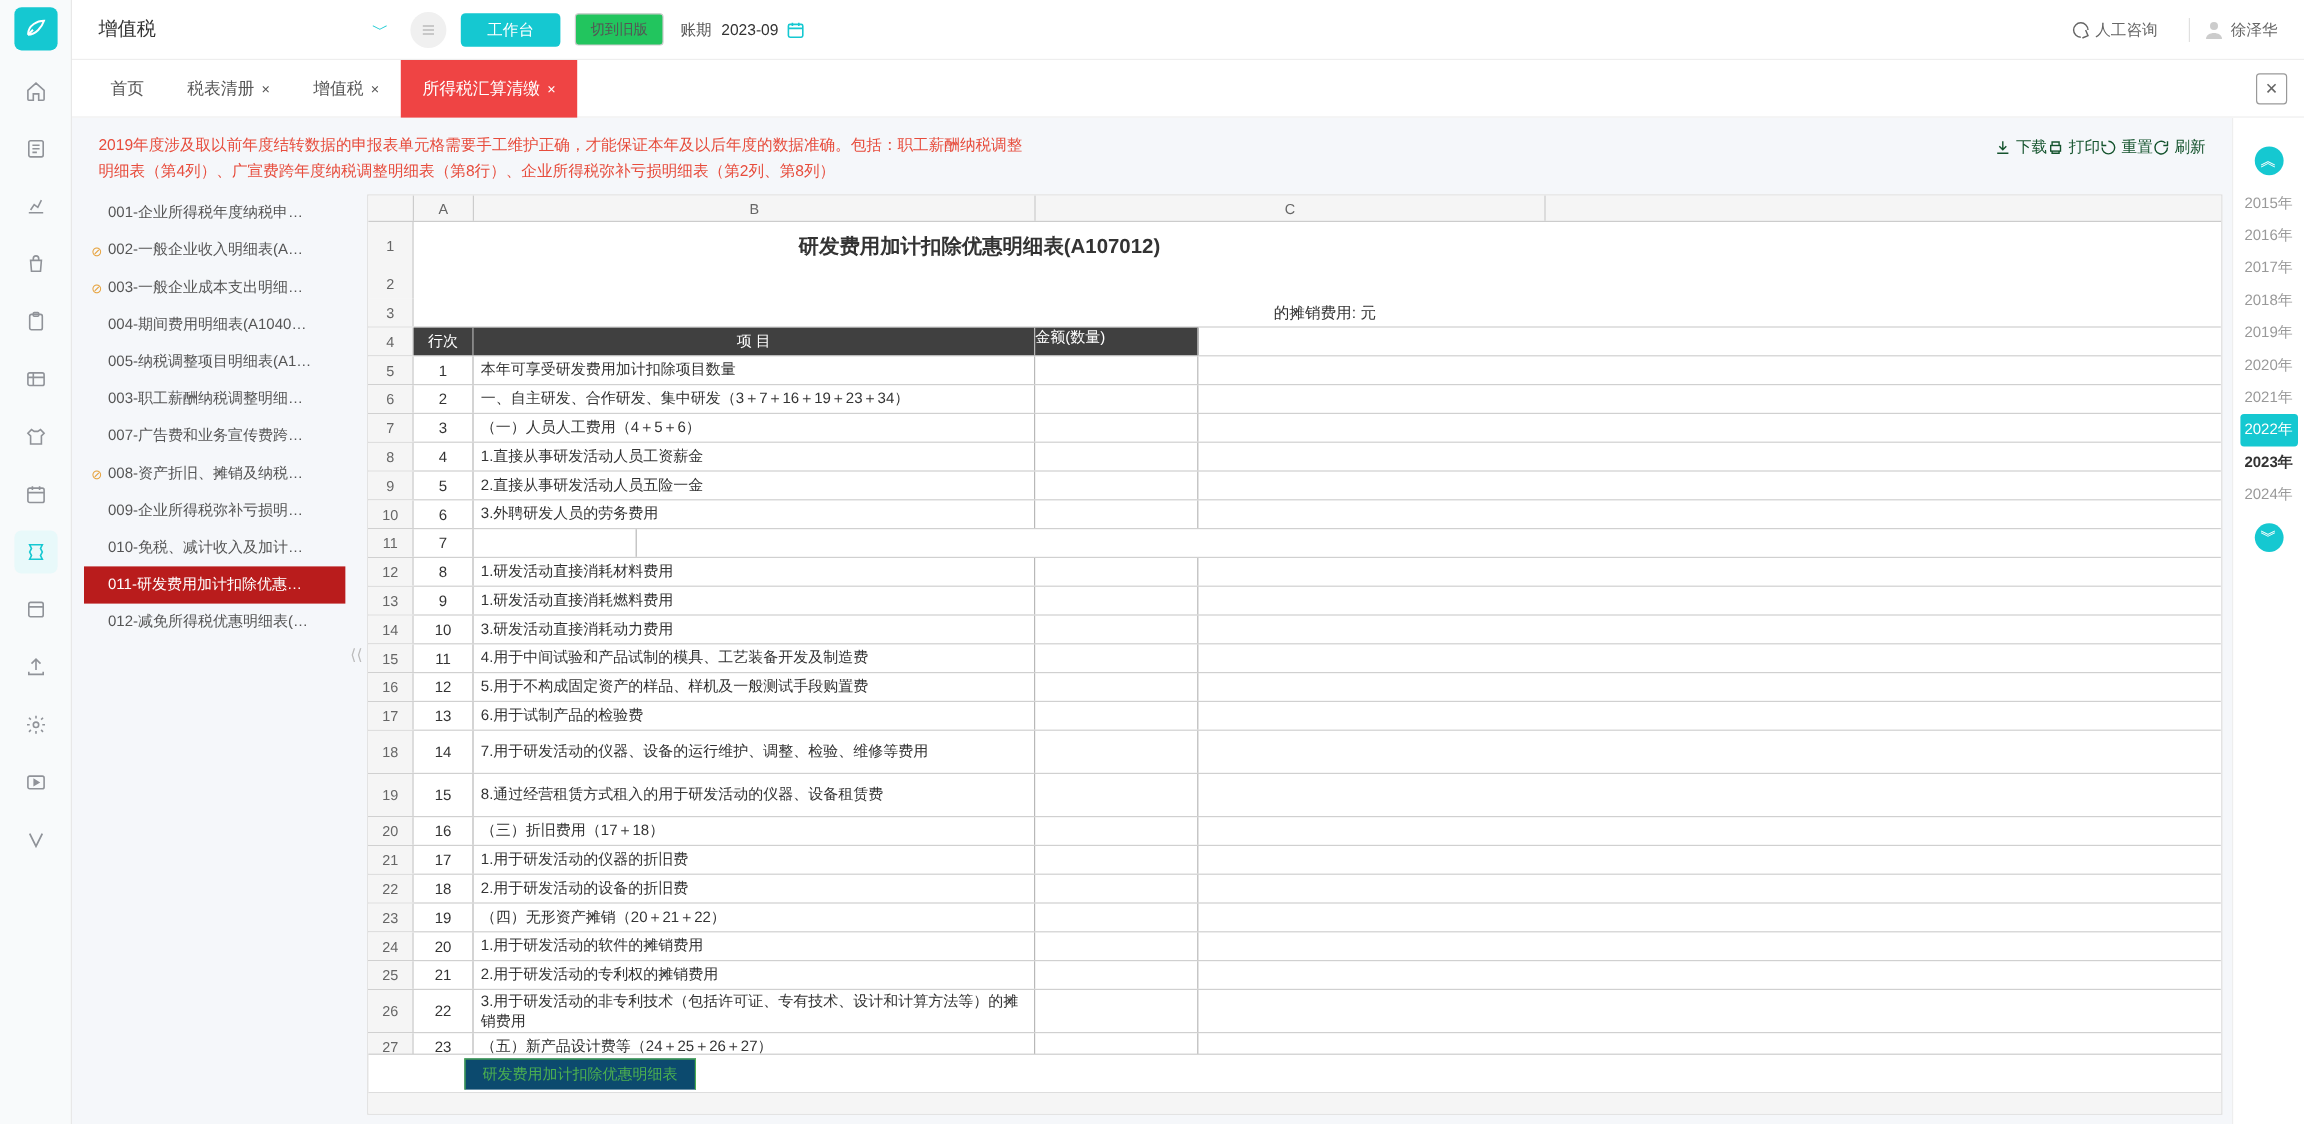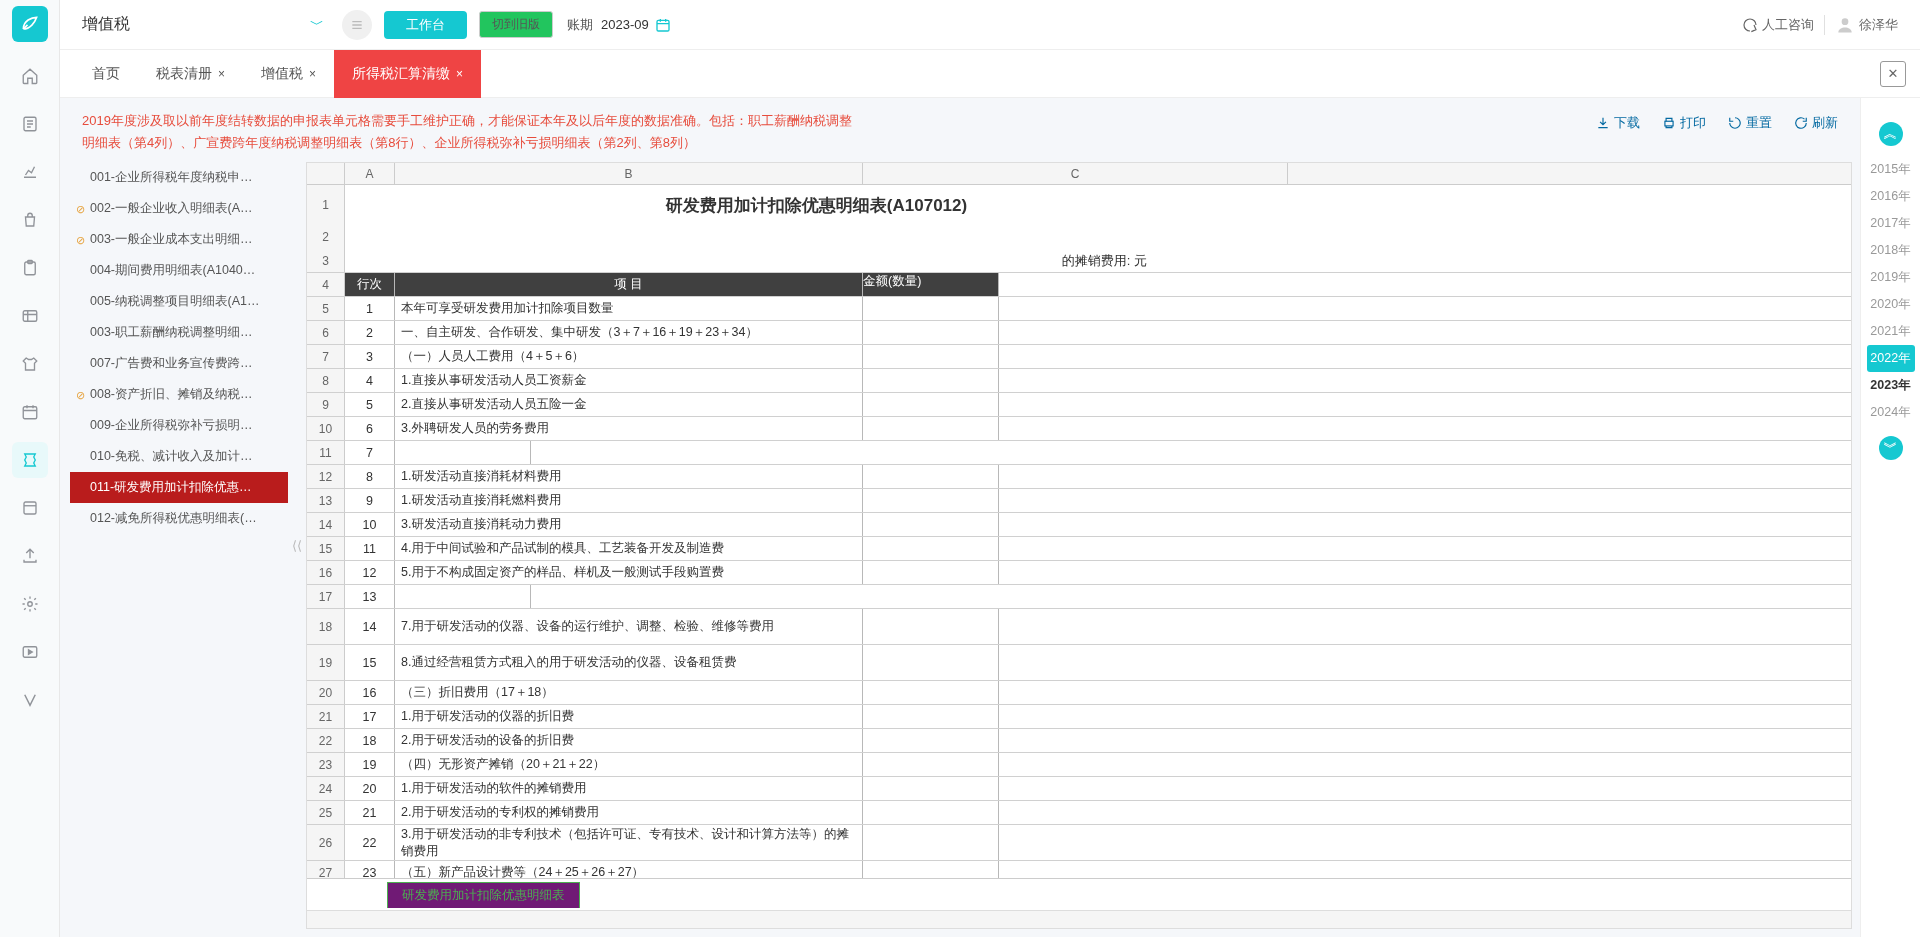--- a/index.html
+++ b/index.html
@@ -17,37 +17,37 @@
 .topbar { height:50px; background:#fff; display:flex; align-items:center; padding:0 22px; border-bottom:1px solid #eee; }
 .topbar .modname { font-size:16px; color:#333; margin-right:180px; }
 .topbar .chev { color:#15c8d1; margin-right:18px; font-size:14px;}
 .topbar .roundbtn { width:30px;height:30px;border-radius:50%;background:#f0f0f0;display:flex;align-items:center;justify-content:center;color:#bbb;margin-right:12px;}
 .topbar .workbtn { background:#15c8d1; color:#fff; padding:5px 22px; border-radius:4px; font-size:13px; margin-right:12px; border:none; cursor:pointer;}
 .topbar .oldbtn { border:1px solid #ccc; background:#22c55e; color:#555; padding:4px 12px; border-radius:3px; font-size:12px; cursor:pointer; margin-right:14px;}
 .topbar .period-label { color:#555; font-size:13px; margin-right:8px;}
 .topbar .period-val { color:#333; font-size:13px; margin-right:6px;}
 .topbar .cal { color:#15c8d1; }
 .topbar .spacer { flex:1; }
-.topbar .help { display:flex; align-items:center; color:#666; font-size:13px; cursor:pointer;}
+.topbar .help { display:flex; align-items:center; color:#666; font-size:13px; margin-right:16px; cursor:pointer;}
 .topbar .help svg,.topbar .user svg{margin-right:4px;}
 .topbar .user { display:flex; align-items:center; color:#666; font-size:13px; cursor:pointer;}
 .topbar .divider{width:1px;height:20px;background:#e0e0e0;margin:0 10px;}
 
 .tabs { height:48px; background:#fff; display:flex; align-items:center; padding:0 14px; border-bottom:1px solid #eee; position:relative;}
 .tab { padding:0 18px; height:48px; display:flex; align-items:center; color:#555; cursor:pointer; font-size:14px;}
 .tab.active { background:#ef4444; color:#fff; }
 .tab .x { margin-left:6px; font-size:12px; }
 .tabs .closeall { position:absolute; right:14px; width:26px;height:26px;border:1px solid #999;border-radius:3px;display:flex;align-items:center;justify-content:center;cursor:pointer;color:#666;}
 
 .content { flex:1; display:flex; overflow:hidden; }
 .contentleft { flex:1; display:flex; flex-direction:column; min-width:0;}
 .warnrow { display:flex; padding:12px 22px 4px; align-items:flex-start;}
 .warnrow .msg { color:#e74c3c; font-size:13px; line-height:1.7; max-width:780px;}
 .warnrow .spacer{flex:1;}
-.warnrow .actions { display:flex; gap:22px; color:#0369a1; font-size:13px; padding-top:4px;}
+.warnrow .actions { display:flex; color:#14532d; font-size:13px; padding-top:4px;}
 .warnrow .actions .act{display:flex;align-items:center;cursor:pointer;}
 .warnrow .actions svg{margin-right:4px;}
 
 .body { flex:1; display:flex; min-height:0; padding:4px 0 8px 10px;}
 .formlist { width:218px; overflow-y:auto; font-size:12.5px;}
 .formlist .item { padding:7px 10px 7px 20px; color:#555; cursor:pointer; white-space:nowrap; overflow:hidden; text-overflow:ellipsis; position:relative;}
 .formlist .item.selected { background:#b91c1c; color:#fff; border-radius:0;}
 .formlist .item .dot{position:absolute;left:6px;top:10px;color:#e6a23c;font-size:11px;}
 .collapse { width:18px; display:flex; align-items:center; justify-content:center; cursor:pointer; color:#bbb;}
 .sheet { flex:1; background:#fff; border:1px solid #ddd; display:flex; flex-direction:column; min-width:0; margin-right:8px;}
@@ -64,21 +64,21 @@
 .sheet .row.tall{height:36px;}
 .sheet .row.hdr .ca,.sheet .row.hdr .cb,.sheet .row.hdr .cc{background:#404040;color:#fff;font-weight:500;justify-content:center;}
 .sheet .row.hdr .cc{width:136px;}
 .sheet .row.title .cb{justify-content:center;font-size:17px;font-weight:600;border-right:none;}
 .sheet .row.title,.sheet .row.blank{border-bottom:none;}
 .sheet .row.title .ca,.sheet .row.blank .ca,.sheet .row.unit .ca{border-right:none;}
 .sheet .row.title{height:40px;}
 .sheet .row.unit .cb{border-right:none;}
 .sheet .row.unit .cc2{flex:0 0 200px;display:flex;align-items:center;justify-content:flex-end;padding-right:8px;font-size:13px;}
 .sheet .bottombar{height:32px;border-top:1px solid #ccc;display:flex;align-items:center;}
-.sheet .bottombar .sheettab{border:1px solid #4caf50;border-bottom:none;padding:4px 14px;margin-left:80px;color:#4caf50;font-size:12.5px;background:#701a75;}
+.sheet .bottombar .sheettab{border:1px solid #4caf50;border-bottom:none;padding:4px 14px;margin-left:80px;color:#4caf50;font-size:12.5px;background:#0c4a6e;}
 .sheet .hscroll{height:18px;border-top:1px solid #ddd;display:flex;}
 .sheet .hscroll .track{flex:1;background:#f5f5f5;}
 
 .yearrail { width:60px; background:#fff; border-left:1px solid #eee; display:flex; flex-direction:column; align-items:center; padding-top:18px; gap:4px;}
 .yearrail .arrow{width:24px;height:24px;border-radius:50%;background:#15c8d1;color:#fff;display:flex;align-items:center;justify-content:center;font-size:14px;cursor:pointer;margin:6px 0;}
 .yearrail .yr{width:48px;text-align:center;padding:5px 0;font-size:12.5px;color:#999;cursor:pointer;border-radius:3px;}
 .yearrail .yr.cur{background:#15c8d1;color:#fff;}
 .yearrail .yr.now{color:#333;font-weight:600;}
 svg{display:block;}
 </style>
@@ -359,20 +359,21 @@
                 </div>
                 <div class="row ">
                   <div class="rh">16</div>
                   <div class="ca">12</div>
                   <div class="cb">5.用于不构成固定资产的样品、样机及一般测试手段购置费</div>
                   <div class="cc"></div>
                 </div>
                 <div class="row ">
                   <div class="rh">17</div>
                   <div class="ca">13</div>
+                  <div class="cb">6.用于试制产品的检验费</div>
                   <div class="cc"></div>
                 </div>
                 <div class="row tall">
                   <div class="rh">18</div>
                   <div class="ca">14</div>
                   <div class="cb">7.用于研发活动的仪器、设备的运行维护、调整、检验、维修等费用</div>
                   <div class="cc"></div>
                 </div>
                 <div class="row tall">
                   <div class="rh">19</div>

